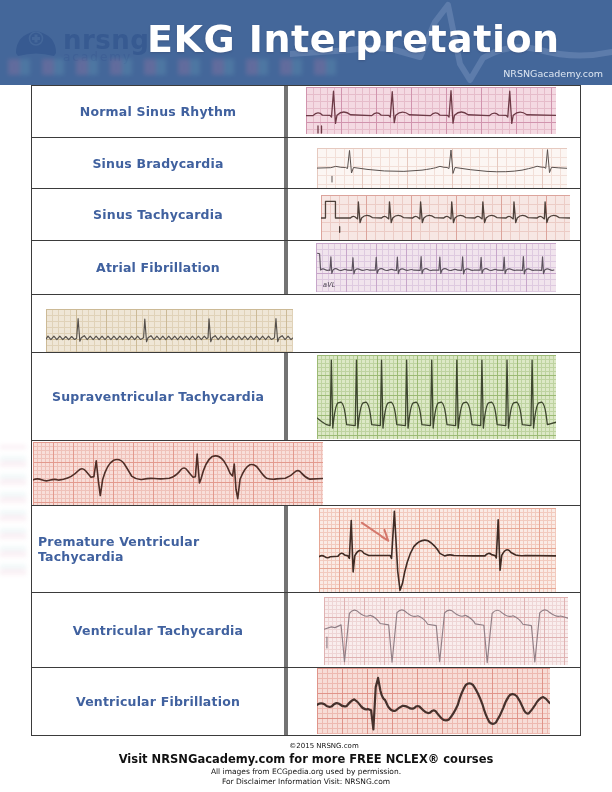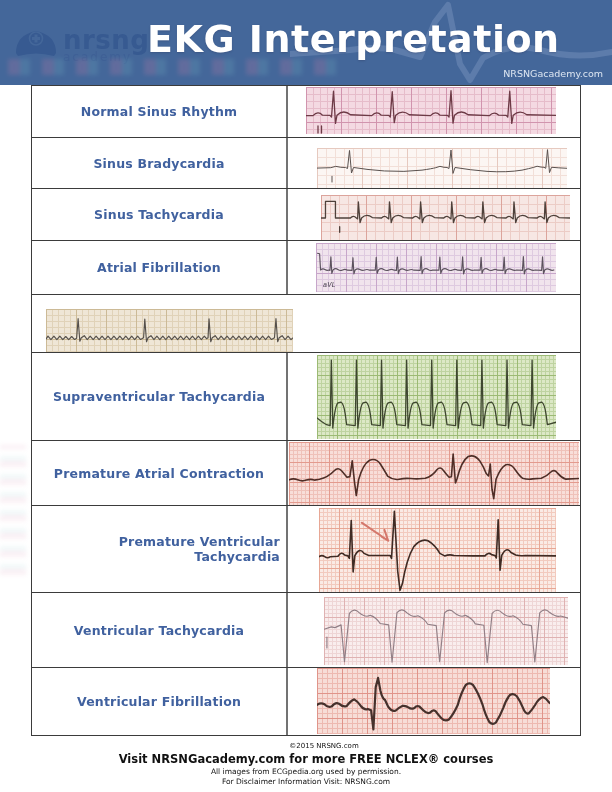--- a/index.html
+++ b/index.html
@@ -28,22 +28,22 @@
   .g3{left:40px;top:196px;width:105px;height:26px;opacity:.22;
       background:repeating-linear-gradient(0deg,rgba(214,128,168,.5) 0 4px,rgba(126,196,202,.4) 4px 8px);}
   .g4{left:0px;top:445px;width:26px;height:130px;opacity:.25;
       background:repeating-linear-gradient(0deg,rgba(214,128,168,.45) 0 6px,rgba(126,196,202,.4) 6px 11px,rgba(255,255,255,0) 11px 18px);}
 
   
   .ekg-table{position:absolute;left:31px;top:85px;width:550px;border:1.5px solid #3b3b3b;
              box-sizing:border-box;background:#ffffff;}
   .row{display:flex;border-bottom:1px solid #3b3b3b;box-sizing:border-box;}
   .row:last-child{border-bottom:none;}
-  .label-cell{width:256px;box-sizing:border-box;border-right:2px solid #737373;
-              display:flex;align-items:center;justify-content:center;text-align:right;padding:0 6px;}
+  .label-cell{width:256px;box-sizing:border-box;border-right:4px solid #737373;
+              display:flex;align-items:center;justify-content:center;text-align:left;padding:0 6px;}
   .label-cell span{font-size:12.5px;font-weight:bold;color:#40619f;letter-spacing:.2px;}
   .img-cell{position:relative;flex:1;overflow:hidden;}
   .strip{position:absolute;background-color:var(--bg);
     background-image:
       linear-gradient(to right,var(--gM) 1px,transparent 1px),
       linear-gradient(to bottom,var(--gM) 1px,transparent 1px),
       linear-gradient(to right,var(--gm) 1px,transparent 1px),
       linear-gradient(to bottom,var(--gm) 1px,transparent 1px);
     background-size:var(--Ms) var(--Ms),var(--Ms) var(--Ms),var(--ms) var(--ms),var(--ms) var(--ms);}
   .strip svg{position:absolute;inset:0;width:100%;height:100%;}
@@ -164,23 +164,20 @@
       <div class="img-cell">
         <div class="strip" style="left: 29px; top: 2px; width: 239px; height: 84px; --ms: 4px; --Ms: 20px; --bg: #dce8c6; --gm: #bed3a0; --gM: #9cba74; --trace: #3e462f;">
           <svg viewBox="0 0 1000 200" preserveAspectRatio="none">
             <path vector-effect="non-scaling-stroke" d="M0,150 Q20,160 40,166 L55,168 L60,12 L66,174 Q76,118 88,114 L100,112 Q112,116 118,140 L124,166 L160,168 L165,12 L171,174 Q181,118 193,114 L205,112 Q217,116 223,140 L229,166 L265,168 L270,12 L276,174 Q286,118 298,114 L310,112 Q322,116 328,140 L334,166 L370,168 L375,12 L381,174 Q391,118 403,114 L415,112 Q427,116 433,140 L439,166 L475,168 L480,12 L486,174 Q496,118 508,114 L520,112 Q532,116 538,140 L544,166 L580,168 L585,12 L591,174 Q601,118 613,114 L625,112 Q637,116 643,140 L649,166 L685,168 L690,12 L696,174 Q706,118 718,114 L730,112 Q742,116 748,140 L754,166 L790,168 L795,12 L801,174 Q811,118 823,114 L835,112 Q847,116 853,140 L859,166 L895,168 L900,12 L906,174 Q916,118 928,114 L940,112 Q952,116 958,140 L964,166 L1000,160"></path>
           </svg>
         </div>
       </div>
     </div>
 
     <div class="row" style="height:65px">
-      <div class="label-cell">
-        <span>Premature Atrial Contraction</span>
-      </div>
       <div class="img-cell">
         <div class="strip" style="left: 1px; top: 1px; width: 290px; height: 63px; --ms: 4px; --Ms: 20px; --bg: #f8ded9; --gm: #efc1b9; --gM: #e39a8e; --trace: #4f2e27;">
           <svg viewBox="0 0 1000 200" preserveAspectRatio="none">
             <path class="thick" vector-effect="non-scaling-stroke" d="M0,120 q15,-6 30,0 q15,6 30,1 q15,-5 28,0 L105,118 Q135,112 155,92 Q170,78 182,92 Q193,104 200,112 L210,110 L218,60 L226,128 L232,170 L240,120 Q255,70 278,58 Q300,50 315,70 Q330,92 340,108 Q360,122 380,118 q20,-4 40,-2 q20,2 40,0 L470,115 Q495,108 510,88 Q522,76 532,90 Q545,106 552,112 L560,110 L566,38 L574,130 L580,115 Q595,60 618,46 Q640,38 658,60 Q672,80 680,100 L688,108 L694,70 L700,150 L706,180 L714,118 Q730,80 748,72 Q766,68 780,88 Q795,108 805,115 q20,5 35,2 L870,115 Q890,108 902,96 Q915,85 925,98 Q940,114 955,118 L1000,116"></path>
           </svg>
         </div>
       </div>
     </div>
 
     <div class="row" style="height:87px">

